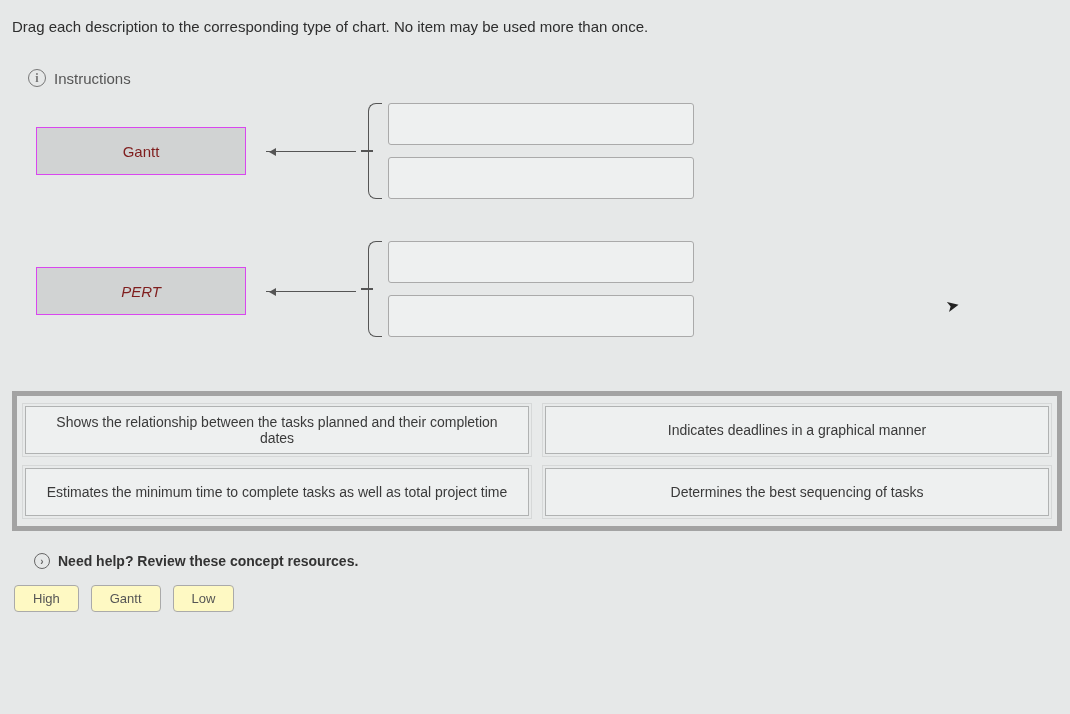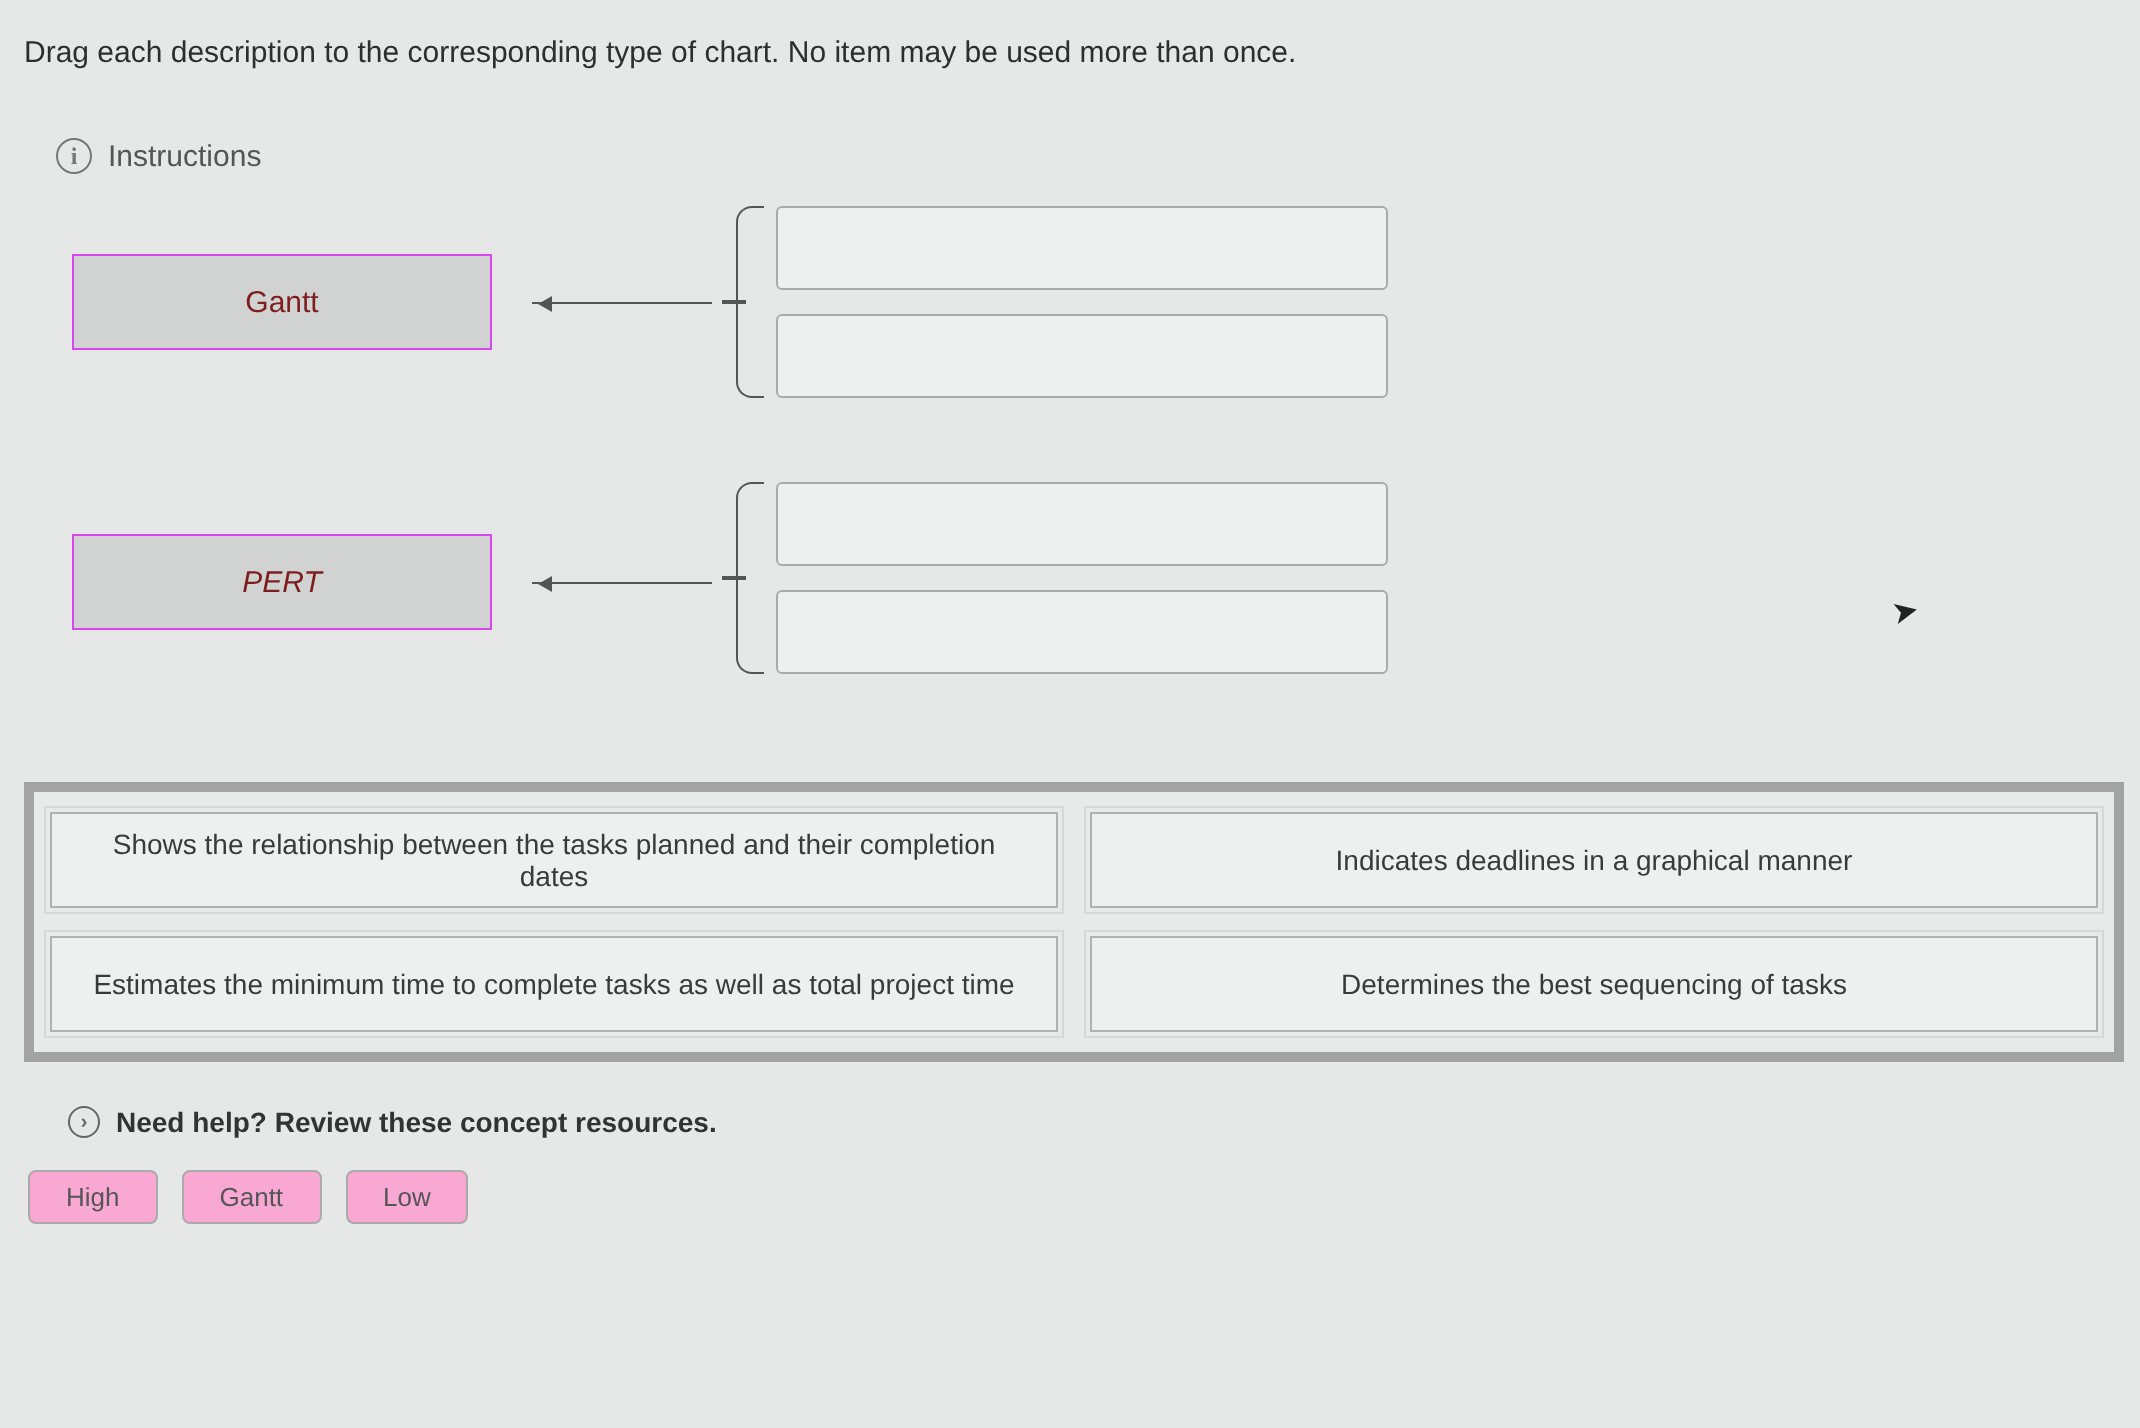--- a/index.html
+++ b/index.html
@@ -149,21 +149,21 @@
   .confidence-row {
     display: flex;
     align-items: center;
     gap: 12px;
     padding: 10px 0 0 14px;
     font-size: 14px;
     color: #333;
   }
   .conf-btn {
     border: 1px solid #aaa;
-    background: #f9a8d4;
+    background: #fef9c3;
     border-radius: 4px;
     padding: 5px 18px;
     font-size: 13px;
     color: #555;
     cursor: pointer;
   }
 
   .cursor-pointer {
     position: absolute;
     top: 296px; left: 946px;

